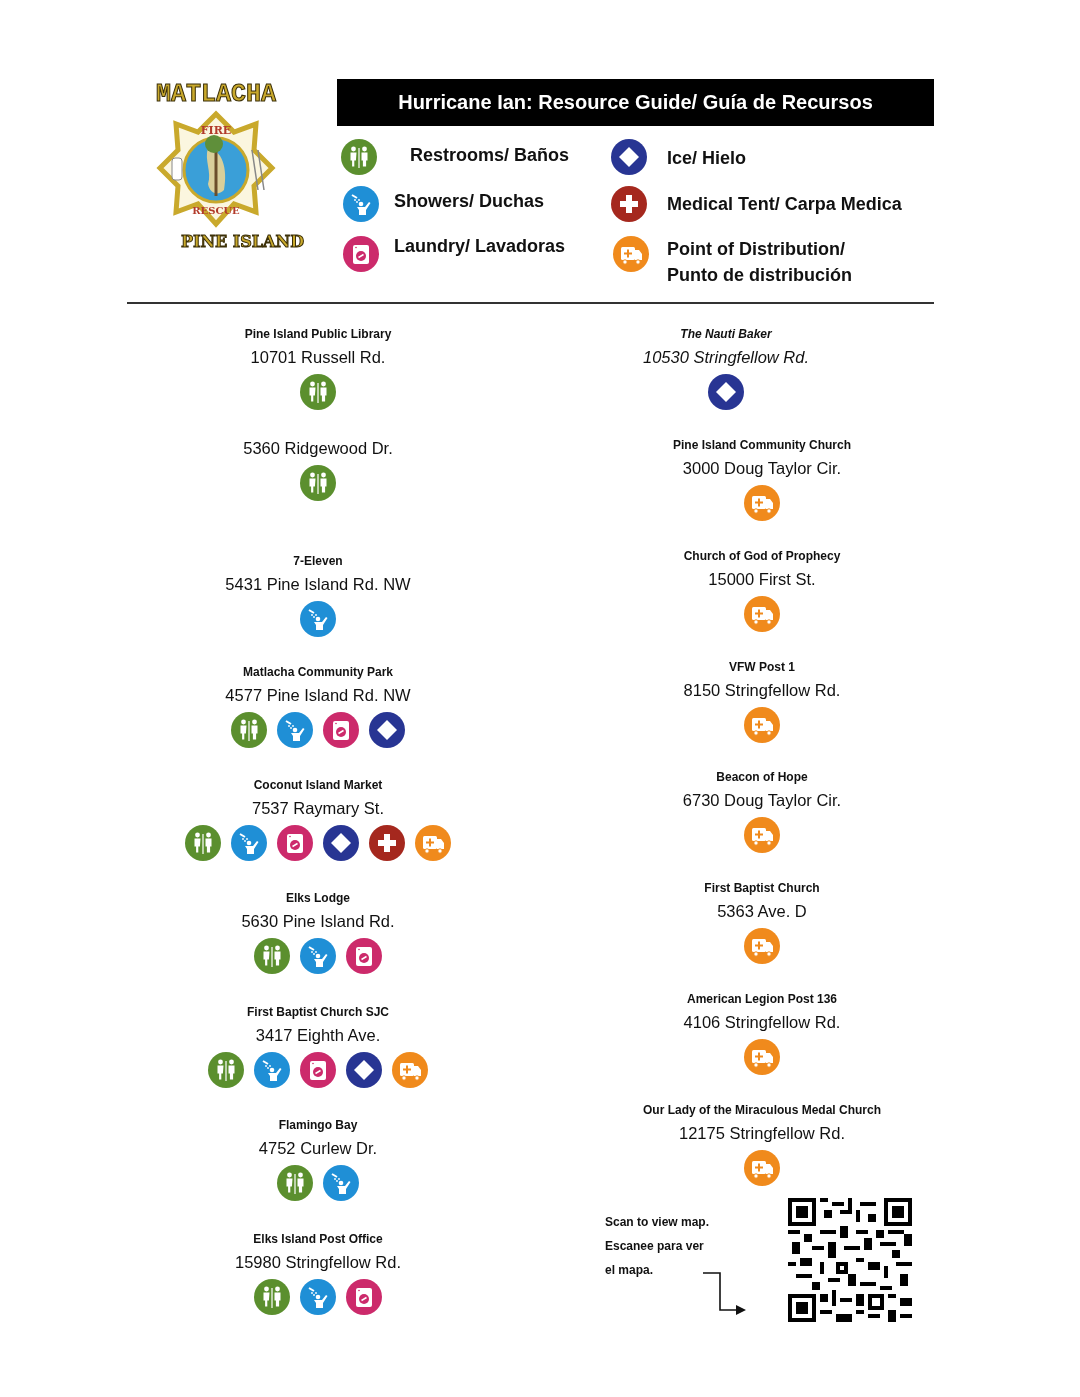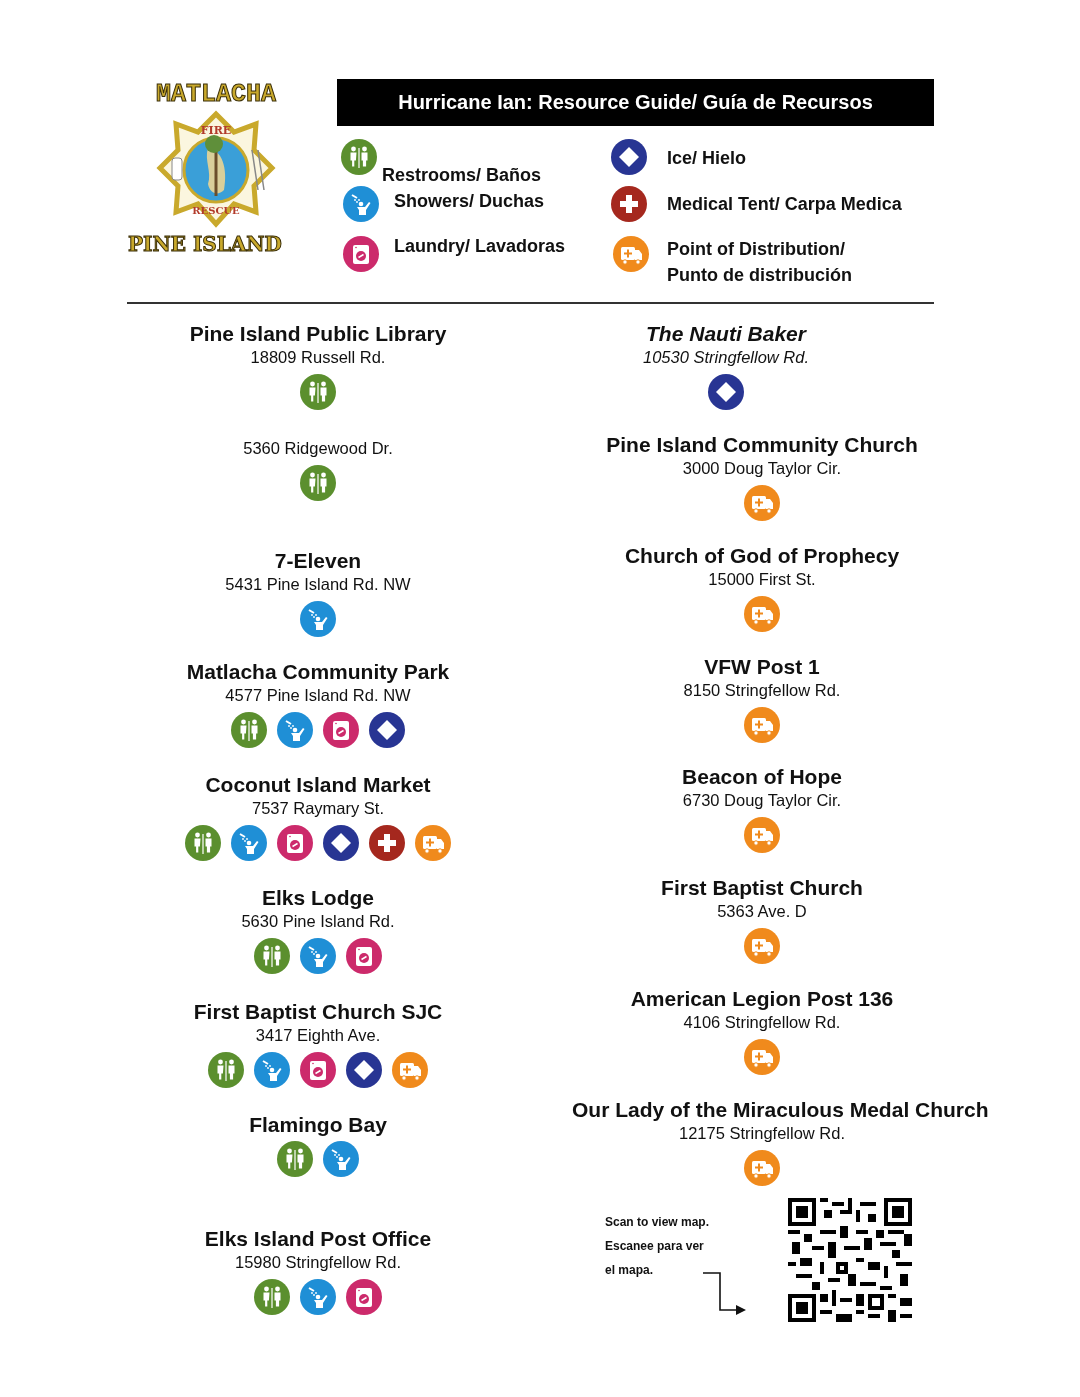--- a/index.html
+++ b/index.html
@@ -4,39 +4,39 @@
 <style>
   html, body { margin: 0; padding: 0; background: #ffffff; }
   body { width: 1080px; height: 1397px; position: relative; overflow: hidden;
          font-family: "Liberation Sans", "DejaVu Sans", sans-serif; color: #111; }
 
   
   .logo { position: absolute; left: 128px; top: 80px; width: 176px; height: 188px; }
   .logo .arc-text { position: absolute; left: 0; top: 0; width: 176px; text-align: center;
     font-family: Liberation Mono, monospace; font-weight: bold; font-size: 25px; color: #c9a92c;
     -webkit-text-stroke: 1px #3b2f08; letter-spacing: 0px; }
-  .logo .bottom-text { position: absolute; left: 0; top: 152px; width: 176px; text-align: left;
-    font-family: "DejaVu Serif", serif; font-weight: bold; font-size: 20px; color: #c9a92c;
+  .logo .bottom-text { position: absolute; left: 0; top: 152px; width: 176px; text-align: right;
+    font-family: "DejaVu Serif", serif; font-weight: bold; font-size: 16px; color: #c9a92c;
     -webkit-text-stroke: 1px #3b2f08; }
   .logo .cross { position: absolute; left: 28px; top: 30px; width: 120px; height: 118px; }
 
   
   .title-bar { position: absolute; left: 337px; top: 79px; width: 597px; height: 47px; background: #000;
     color: #fff; display: flex; align-items: center; justify-content: center;
     font-weight: bold; font-size: 20px; }
 
   .legend-item { position: absolute; display: flex; align-items: flex-start; }
   .legend-item .lbl { font-weight: bold; font-size: 18px; color: #111; line-height: 26px; }
   .legend-icon { position: absolute; }
 
   .divider { position: absolute; left: 127px; top: 302px; width: 807px; height: 2px; background: #333; }
 
   
   .entry { position: absolute; width: 380px; text-align: center; }
-  .entry .name { font-weight: bold; font-size: 21px; line-height: 22px; color: #111; white-space: nowrap; }
+  .entry .name { font-weight: bold; font-size: 12px; line-height: 22px; color: #111; white-space: nowrap; }
   .entry .addr { font-size: 16.5px; line-height: 24px; color: #111; white-space: nowrap; }
   .entry .icons { display: flex; justify-content: center; gap: 10px; margin-top: 5px; }
 
   .ic { width: 36px; height: 36px; border-radius: 50%; display: inline-flex; align-items: center;
         justify-content: center; flex: 0 0 auto; }
   .ic svg { width: 36px; height: 36px; display: block; }
   .ic-restroom { background: #5b8f2e; }
   .ic-shower { background: #1f8fd6; }
   .ic-laundry { background: #cc2a6b; }
   .ic-ice { background: #283593; }
@@ -73,21 +73,21 @@
 <div>
   <div class="legend-icon ic ic-restroom" style="left:341px; top:139px;">
     <svg viewBox="0 0 36 36">
         <circle cx="12.5" cy="10" r="2.4" fill="#fff"></circle>
         <path d="M9.5 13.5h6l-.6 8h-1.6v6h-2.2v-6H9.5z" fill="#fff"></path>
         <rect x="17.4" y="9" width="1.2" height="20" fill="#fff"></rect>
         <circle cx="23.5" cy="10" r="2.4" fill="#fff"></circle>
         <path d="M20.5 13.5h6v8h-1.4v6h-3.2v-6h-1.4z" fill="#fff"></path>
       </svg>
   </div>
-  <div class="legend-item" style="left:382px; top:142px;margin-top:20px;">
+  <div class="legend-item" style="left:410px; top:142px;">
     <span class="lbl">Restrooms/ Baños</span>
   </div>
 
   <div class="legend-icon ic ic-shower" style="left:343px; top:186px;">
     <svg viewBox="0 0 36 36">
         <path d="M9 9l5 3" stroke="#fff" stroke-width="2"></path>
         <circle cx="12" cy="14" r=".9" fill="#fff"></circle>
         <circle cx="14" cy="16" r=".9" fill="#fff"></circle>
         <circle cx="16" cy="14" r=".9" fill="#fff"></circle>
         <circle cx="18" cy="18" r="2.3" fill="#fff"></circle>
@@ -141,21 +141,21 @@
     <span class="lbl">Point of Distribution/</span>
     <span class="lbl">Punto de distribución</span>
   </div>
 </div>
 
 <div class="divider"></div>
 
 <div>
   <div class="entry" style="left:128px; top:323px;">
     <div class="name">Pine Island Public Library</div>
-    <div class="addr">18809 Russell Rd.</div>
+    <div class="addr">10701 Russell Rd.</div>
     <div class="icons">
         <span class="ic ic-restroom">
           <svg viewBox="0 0 36 36">
             <circle cx="12.5" cy="10" r="2.4" fill="#fff"></circle>
             <path d="M9.5 13.5h6l-.6 8h-1.6v6h-2.2v-6H9.5z" fill="#fff"></path>
             <rect x="17.4" y="9" width="1.2" height="20" fill="#fff"></rect>
             <circle cx="23.5" cy="10" r="2.4" fill="#fff"></circle>
             <path d="M20.5 13.5h6v8h-1.4v6h-3.2v-6h-1.4z" fill="#fff"></path>
           </svg>
         </span>
@@ -356,20 +356,21 @@
             <path d="M15 13.5v8M11 17.5h8" stroke="#f08a1c" stroke-width="2"></path>
             <path d="M22 14h4l3 4v6h-7z" fill="#fff"></path>
             <circle cx="12" cy="26" r="2.2" fill="#fff" stroke="#f08a1c"></circle>
             <circle cx="25" cy="26" r="2.2" fill="#fff" stroke="#f08a1c"></circle>
           </svg>
         </span>
       </div>
   </div>
   <div class="entry" style="left:128px; top:1114px;">
     <div class="name">Flamingo Bay</div>
+    <div class="addr">4752 Curlew Dr.</div>
     <div class="icons">
         <span class="ic ic-restroom">
           <svg viewBox="0 0 36 36">
             <circle cx="12.5" cy="10" r="2.4" fill="#fff"></circle>
             <path d="M9.5 13.5h6l-.6 8h-1.6v6h-2.2v-6H9.5z" fill="#fff"></path>
             <rect x="17.4" y="9" width="1.2" height="20" fill="#fff"></rect>
             <circle cx="23.5" cy="10" r="2.4" fill="#fff"></circle>
             <path d="M20.5 13.5h6v8h-1.4v6h-3.2v-6h-1.4z" fill="#fff"></path>
           </svg>
         </span>

